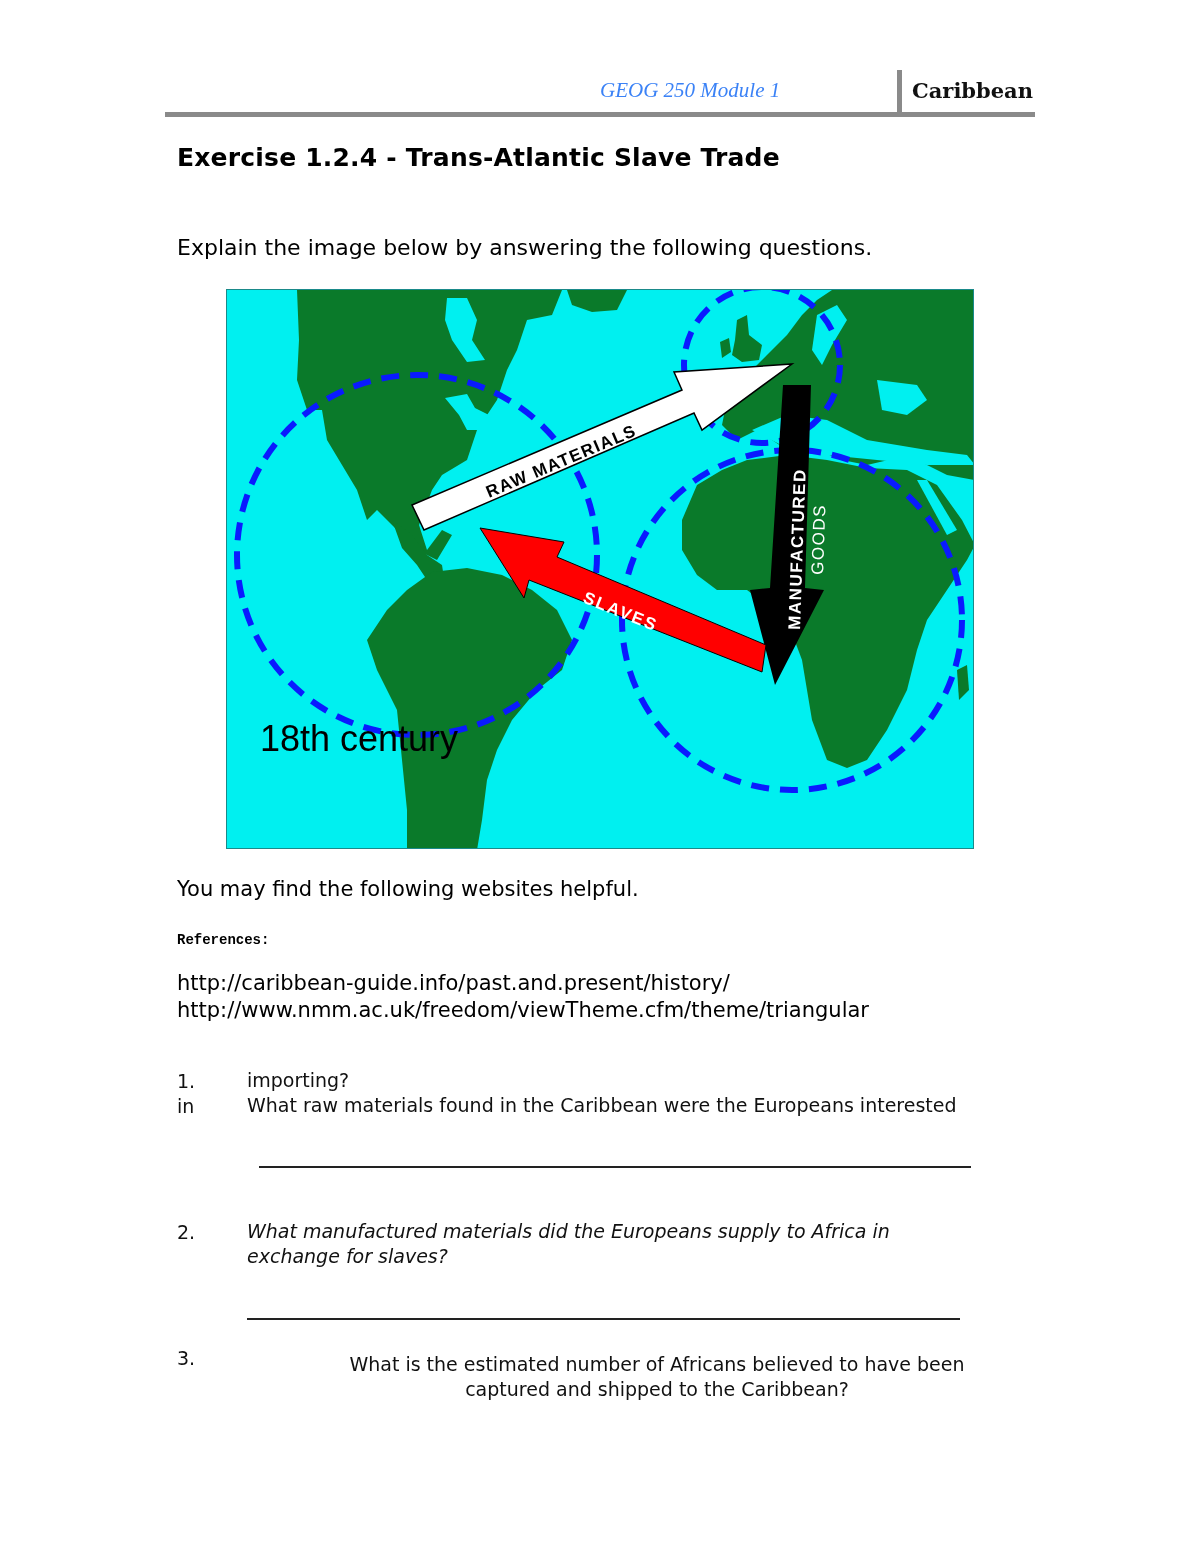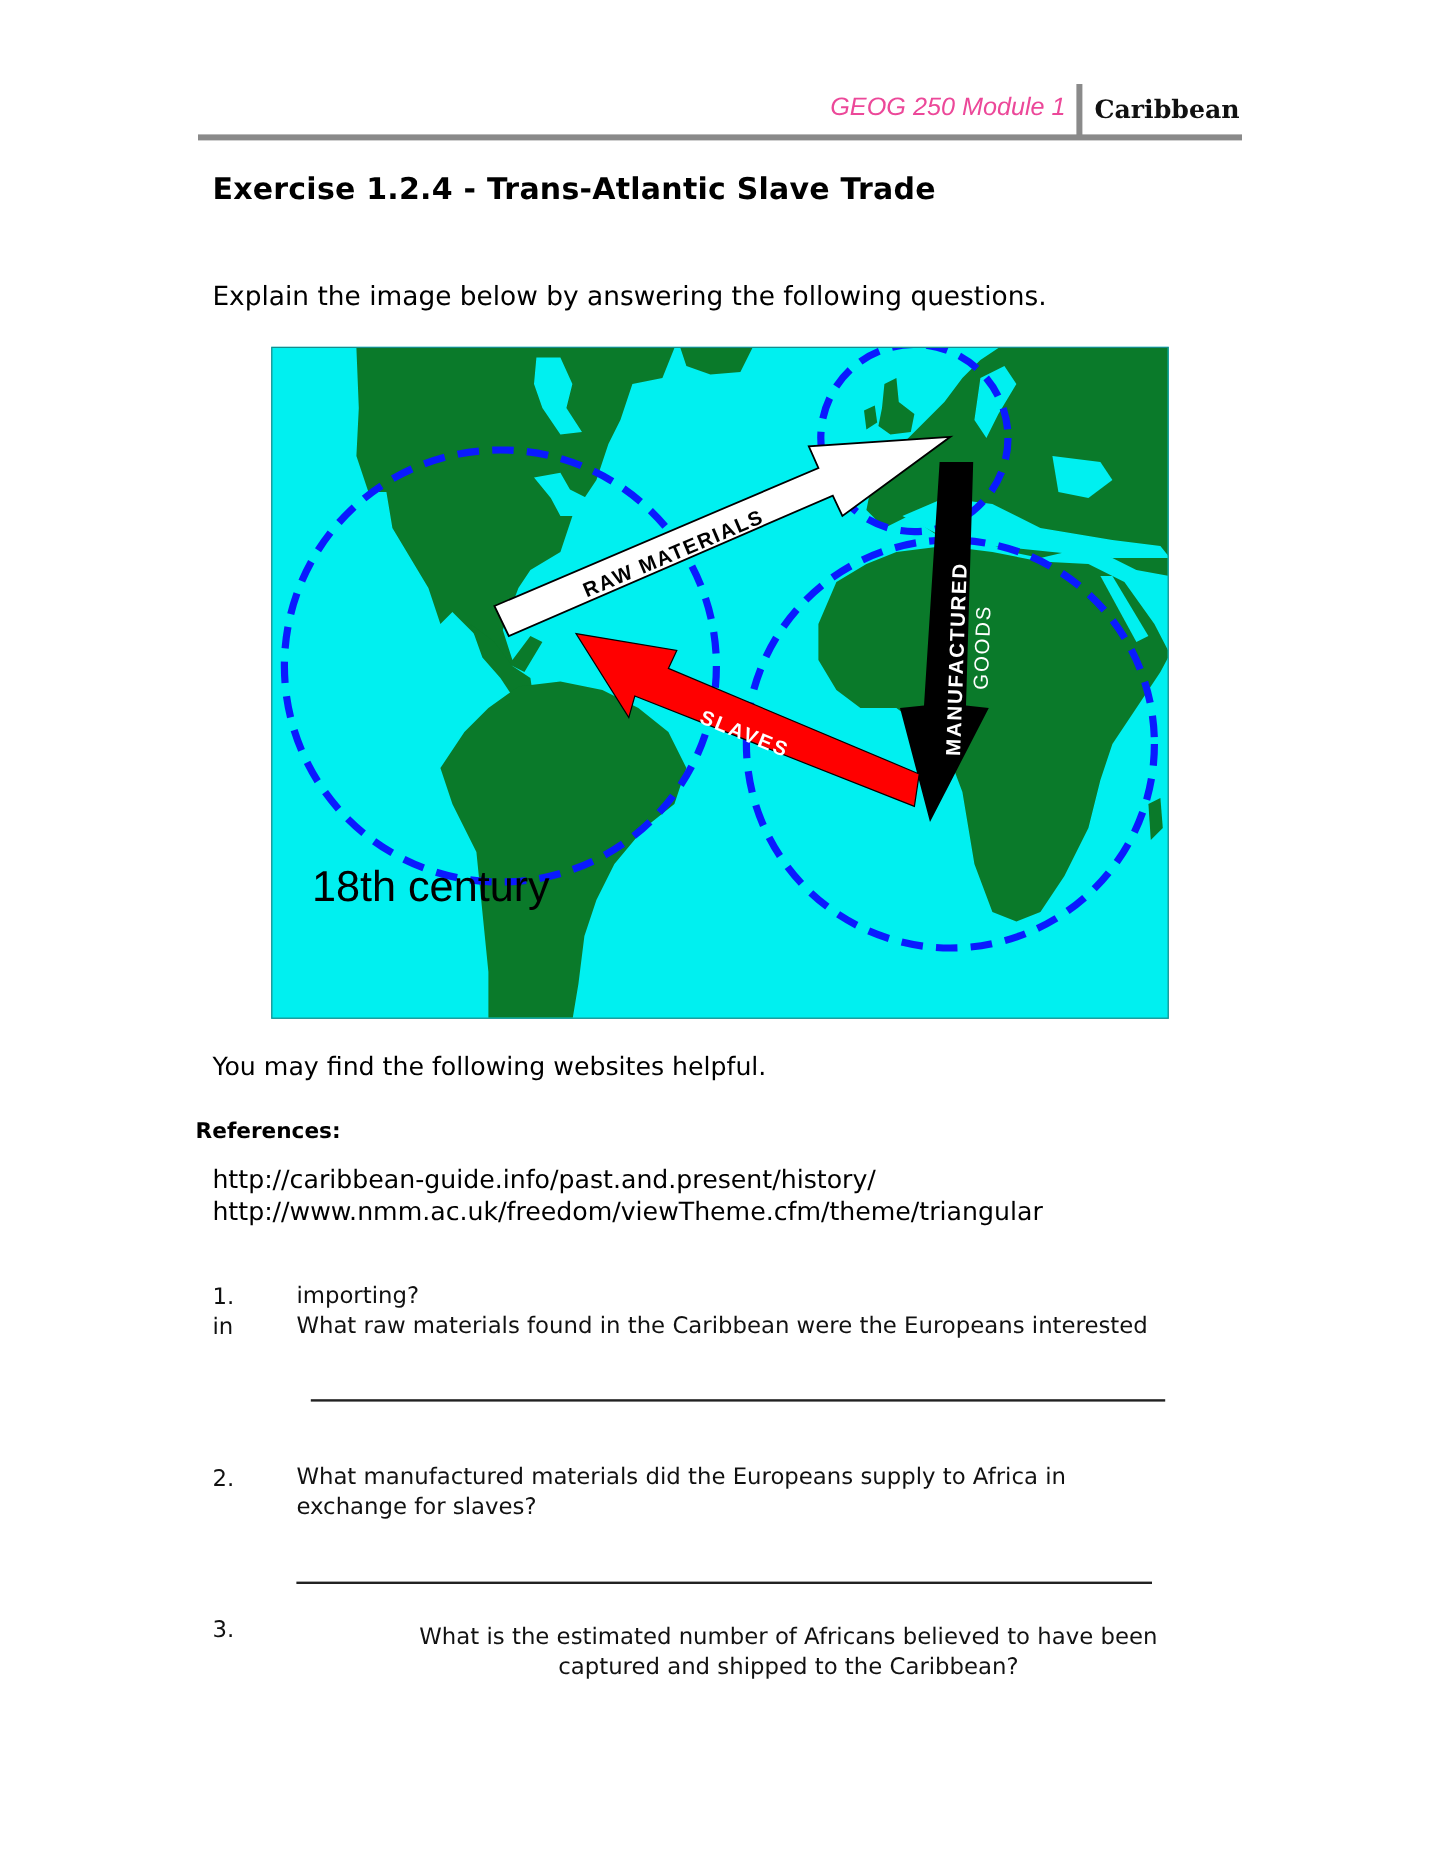--- a/index.html
+++ b/index.html
@@ -1,37 +1,37 @@
 <!DOCTYPE html>
 <html><head>
   <meta charset="utf-8">
   <style>
     * { box-sizing: border-box; margin: 0; padding: 0; }
     html, body { width: 1200px; height: 1553px; background: #ffffff; overflow: hidden; }
     body { position: relative; font-family: "DejaVu Sans", sans-serif; color: #000; }
 
     .header-rule { position: absolute; left: 165px; top: 112px; width: 870px; height: 5px; background: #8a8a8a; }
     .header-divider { position: absolute; left: 897px; top: 70px; width: 5px; height: 45px; background: #8a8a8a; }
-    .header-course { position: absolute; left: 600px; top: 78px; width: 288px; text-align: right;
-      font-family: Liberation Sans, sans-serif; font-style: italic; font-size: 21px; color: #ec4899; }
+    .header-course { position: absolute; left: 600px; top: 78px; width: 288px; text-align: left;
+      font-family: Liberation Serif, serif; font-style: italic; font-size: 21px; color: #3b82f6; }
     .header-topic { position: absolute; left: 912px; top: 78px;
       font-family: "DejaVu Serif", serif; font-weight: bold; font-size: 21px; color: #111; text-align: center; }
 
     .title { position: absolute; left: 177px; top: 143px; font-size: 25px; font-weight: bold; letter-spacing: 0.2px; }
     .intro { position: absolute; left: 177px; top: 235px; font-size: 22px; }
 
     .map { position: absolute; left: 226px; top: 289px; width: 748px; height: 560px; background: #00f0f0;
       border: 1px solid #1a8a8a; overflow: hidden; }
     .map svg { position: absolute; left: 0; top: 0; }
 
     .map-caption { position: absolute; left: 12px; top: 432px; width: 240px; text-align: center;
       font-family: "Liberation Sans", sans-serif; font-size: 36px; line-height: 33px; color: #000; }
 
     .helpful { position: absolute; left: 177px; top: 877px; font-size: 21px; }
-    .refs-label { position: absolute; left: 163px; top: 932px; font-size: 18px; font-weight: bold; }
+    .refs-label { position: absolute; left: 177px; top: 932px; font-size: 14px; font-weight: bold; font-family: Liberation Mono, monospace; }
     .ref-link { position: absolute; left: 177px; font-size: 21px; color: #000; text-decoration: none; margin-top: 12px; }
 
     .q-num { position: absolute; left: 177px; font-size: 19px; color: #111; }
     .q-text { position: absolute; left: 247px; font-size: 19px; color: #111; line-height: 25px; width: 820px; }
     .answer-line { position: absolute; height: 2px; background: #222; }
   </style>
 </head>
 <body>
 
 <div class="header-course">GEOG 250 Module 1</div>
@@ -99,21 +99,21 @@
 
 <div class="q-num" style="top:1070px;">1.</div>
 <div class="q-num" style="top:1095px;">in</div>
 <div class="q-text" style="top:1068px;">
   <div>importing?</div>
   <div>What raw materials found in the Caribbean were the Europeans interested</div>
 </div>
 <div class="answer-line" style="left:259px; top:1166px; width:712px;"></div>
 
 <div class="q-num" style="top:1221px;">2.</div>
-<div class="q-text" style="top:1219px;">
+<div class="q-text" style="top:1219px;font-style:italic;">
   <div>What manufactured materials did the Europeans supply to Africa in</div>
   <div>exchange for slaves?</div>
 </div>
 <div class="answer-line" style="left:247px; top:1318px; width:713px;"></div>
 
 <div class="q-num" style="top:1347px;">3.</div>
 <div class="q-text" style="top:1352px;text-align:center;">
   <div>What is the estimated number of Africans believed to have been</div>
   <div>captured and shipped to the Caribbean?</div>
 </div>

